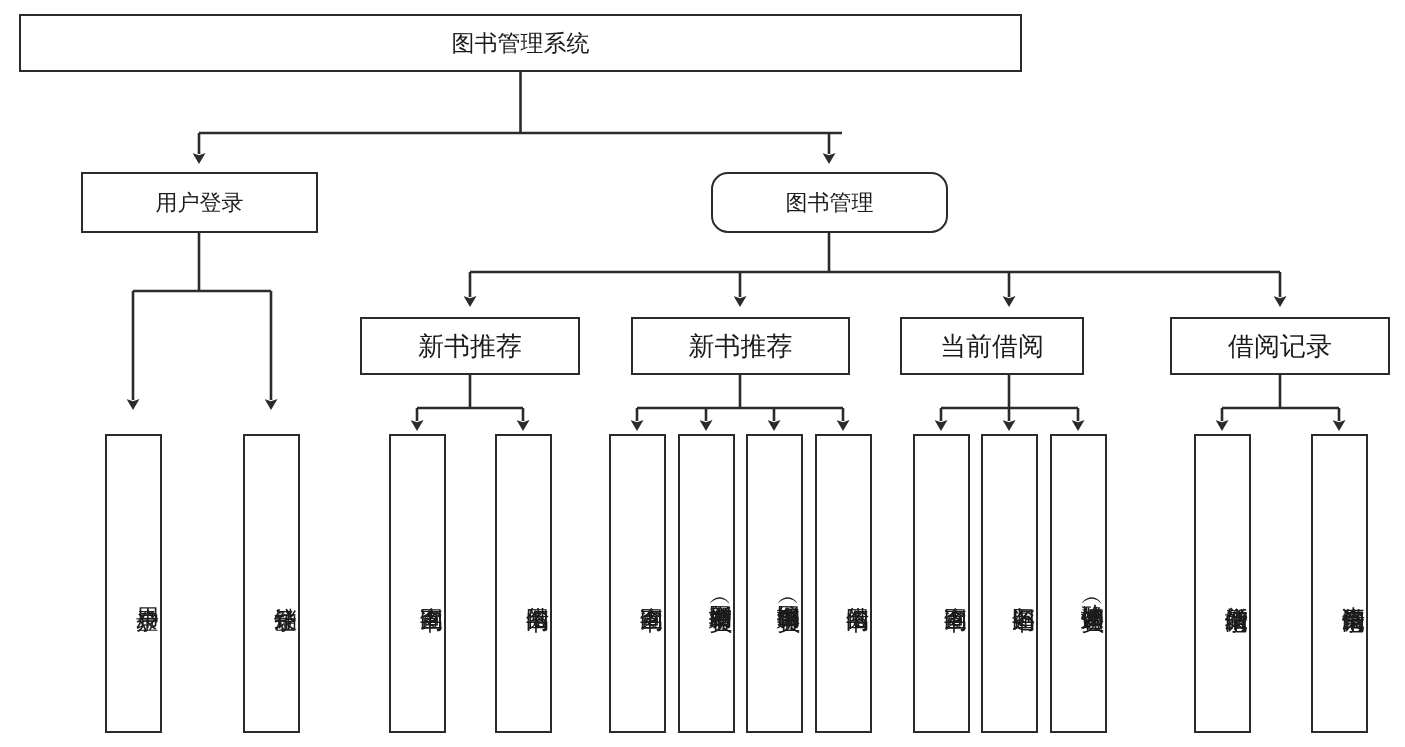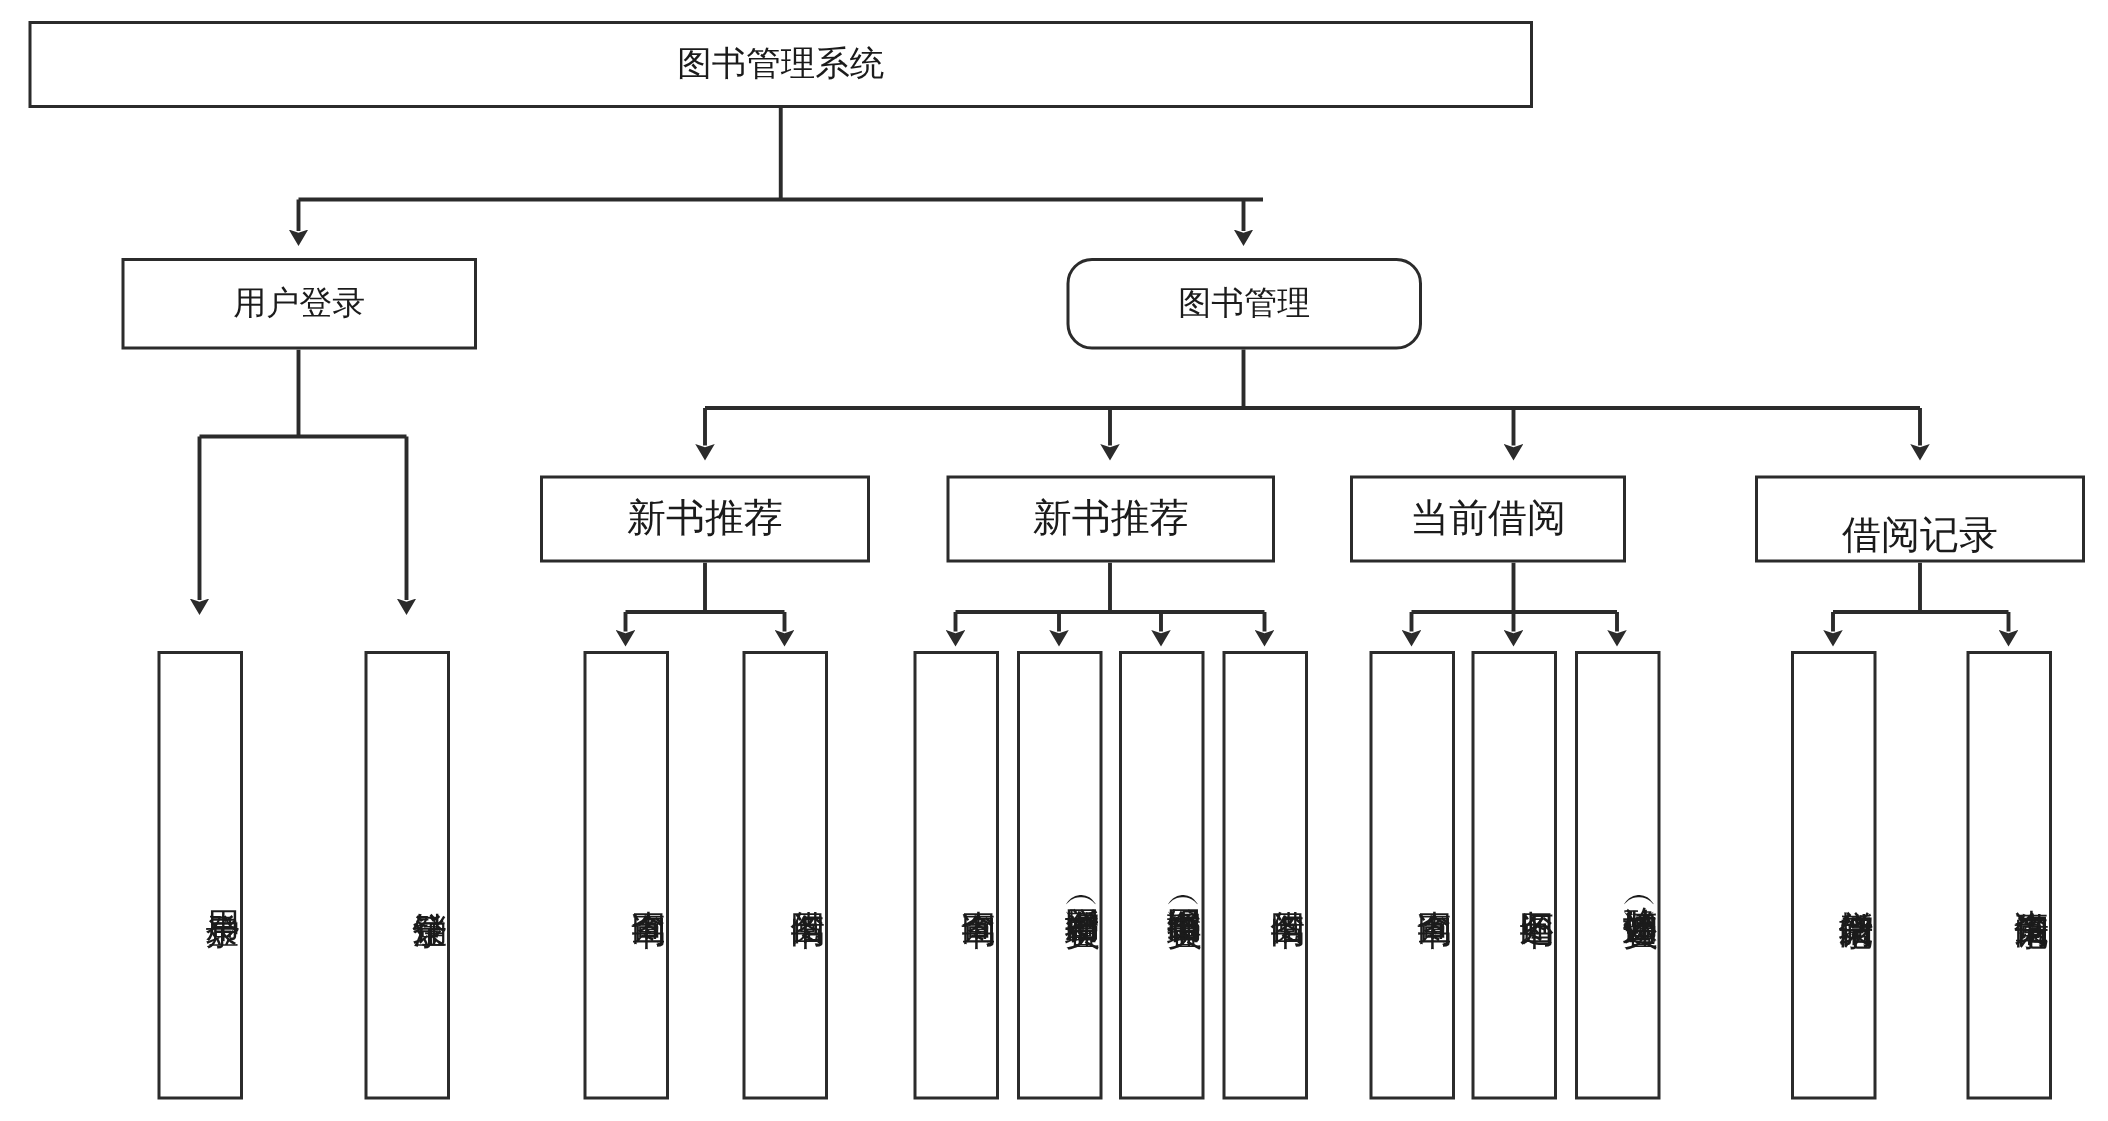--- a/index.html
+++ b/index.html
@@ -131,21 +131,21 @@
 
   <div class="node lvl3" style="left:360px;top:317px;width:220px;height:58px;">
     <span>新书推荐</span>
   </div>
   <div class="node lvl3" style="left:631px;top:317px;width:219px;height:58px;">
     <span>新书推荐</span>
   </div>
   <div class="node lvl3" style="left:900px;top:317px;width:184px;height:58px;">
     <span>当前借阅</span>
   </div>
-  <div class="node lvl3" style="left:1170px;top:317px;width:220px;height:58px;align-items:flex-end;">
+  <div class="node lvl3" style="left:1170px;top:317px;width:220px;height:58px;">
     <span>借阅记录</span>
   </div>
 
   <div class="node leaf" style="left:105px;top:434px;width:57px;height:299px;">
     <span class="vtext">用户登录</span>
   </div>
   <div class="node leaf" style="left:243px;top:434px;width:57px;height:299px;">
     <span class="vtext">注销登录</span>
   </div>
 

